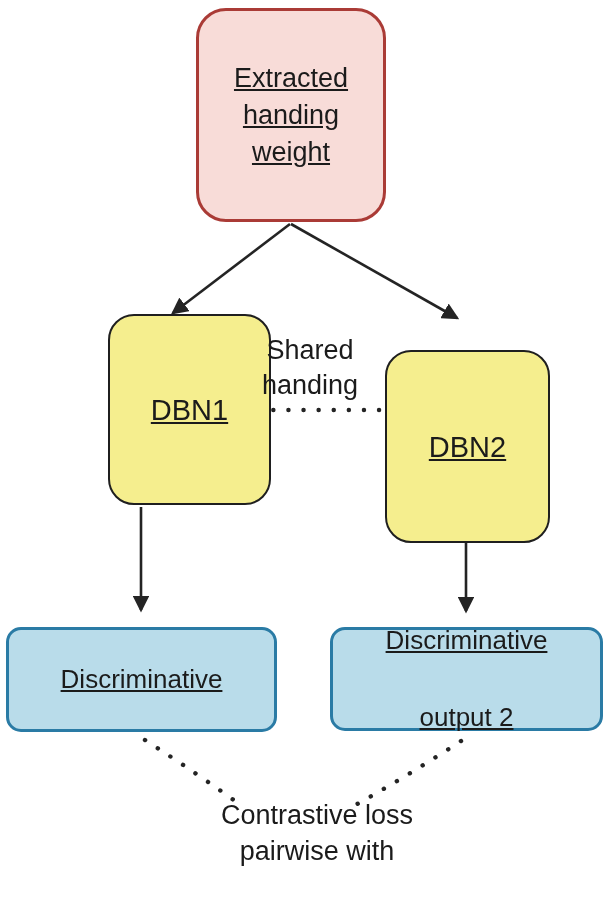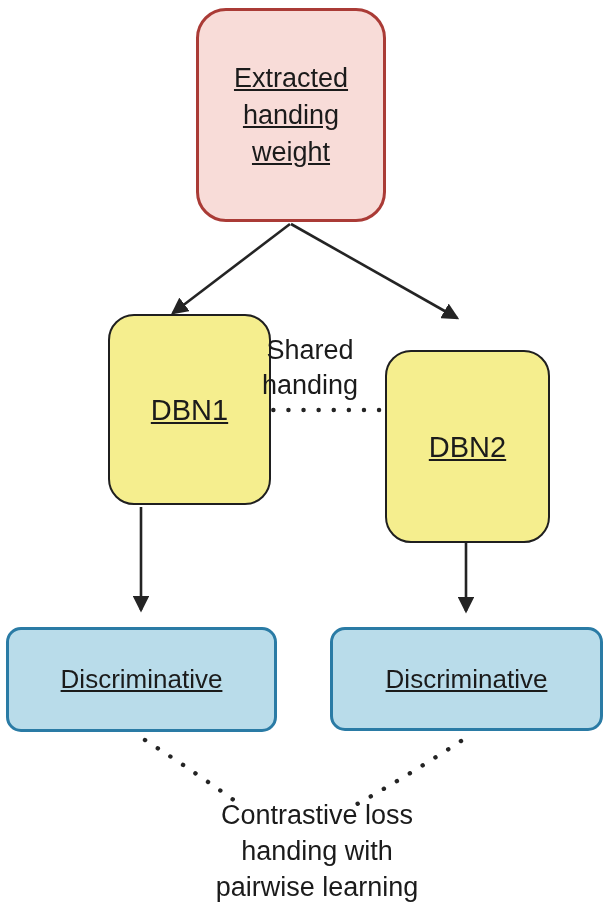--- a/index.html
+++ b/index.html
@@ -122,21 +122,21 @@
     <span>Shared</span>
     <span>handing</span>
   </div>
 
   <div class="node output output1">
     <span>Discriminative</span>
   </div>
 
   <div class="node output output2">
     <span>Discriminative</span>
+    <span>output 2</span>
   </div>
 
   <div class="floating-label contrastive">
     <span>Contrastive loss</span>
-    <span>handing with</span>
-    <span>pairwise learning</span>
+    <span>pairwise with</span>
   </div>
 
 </div>
 
 </body></html>

